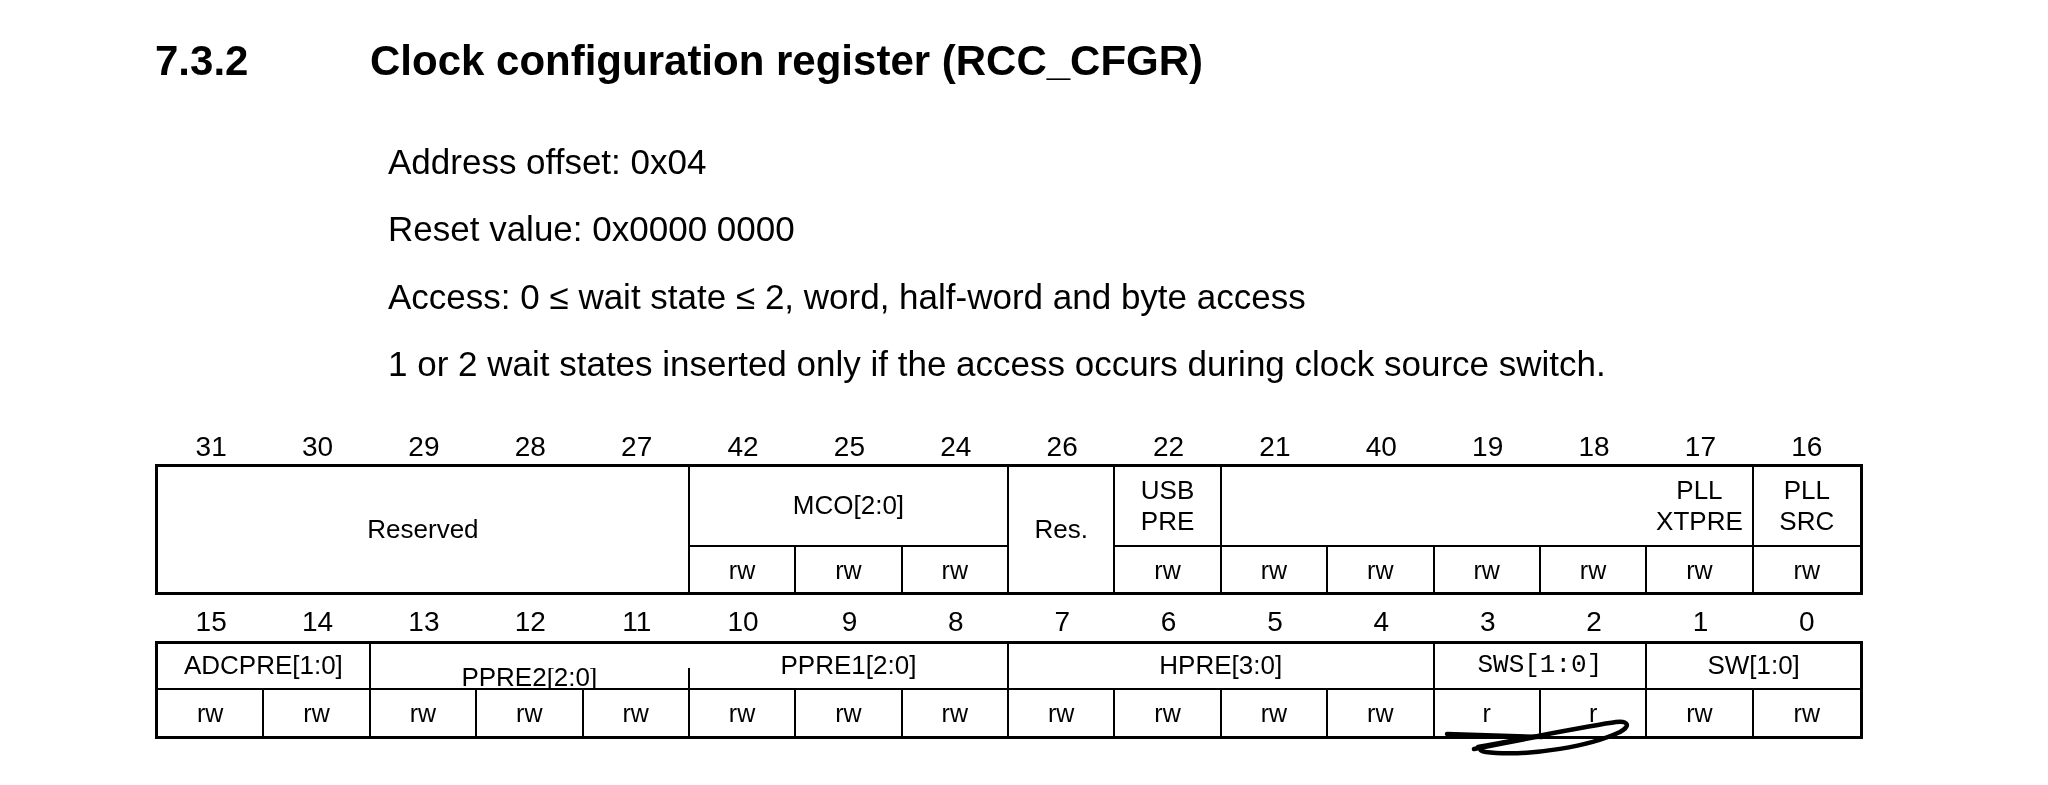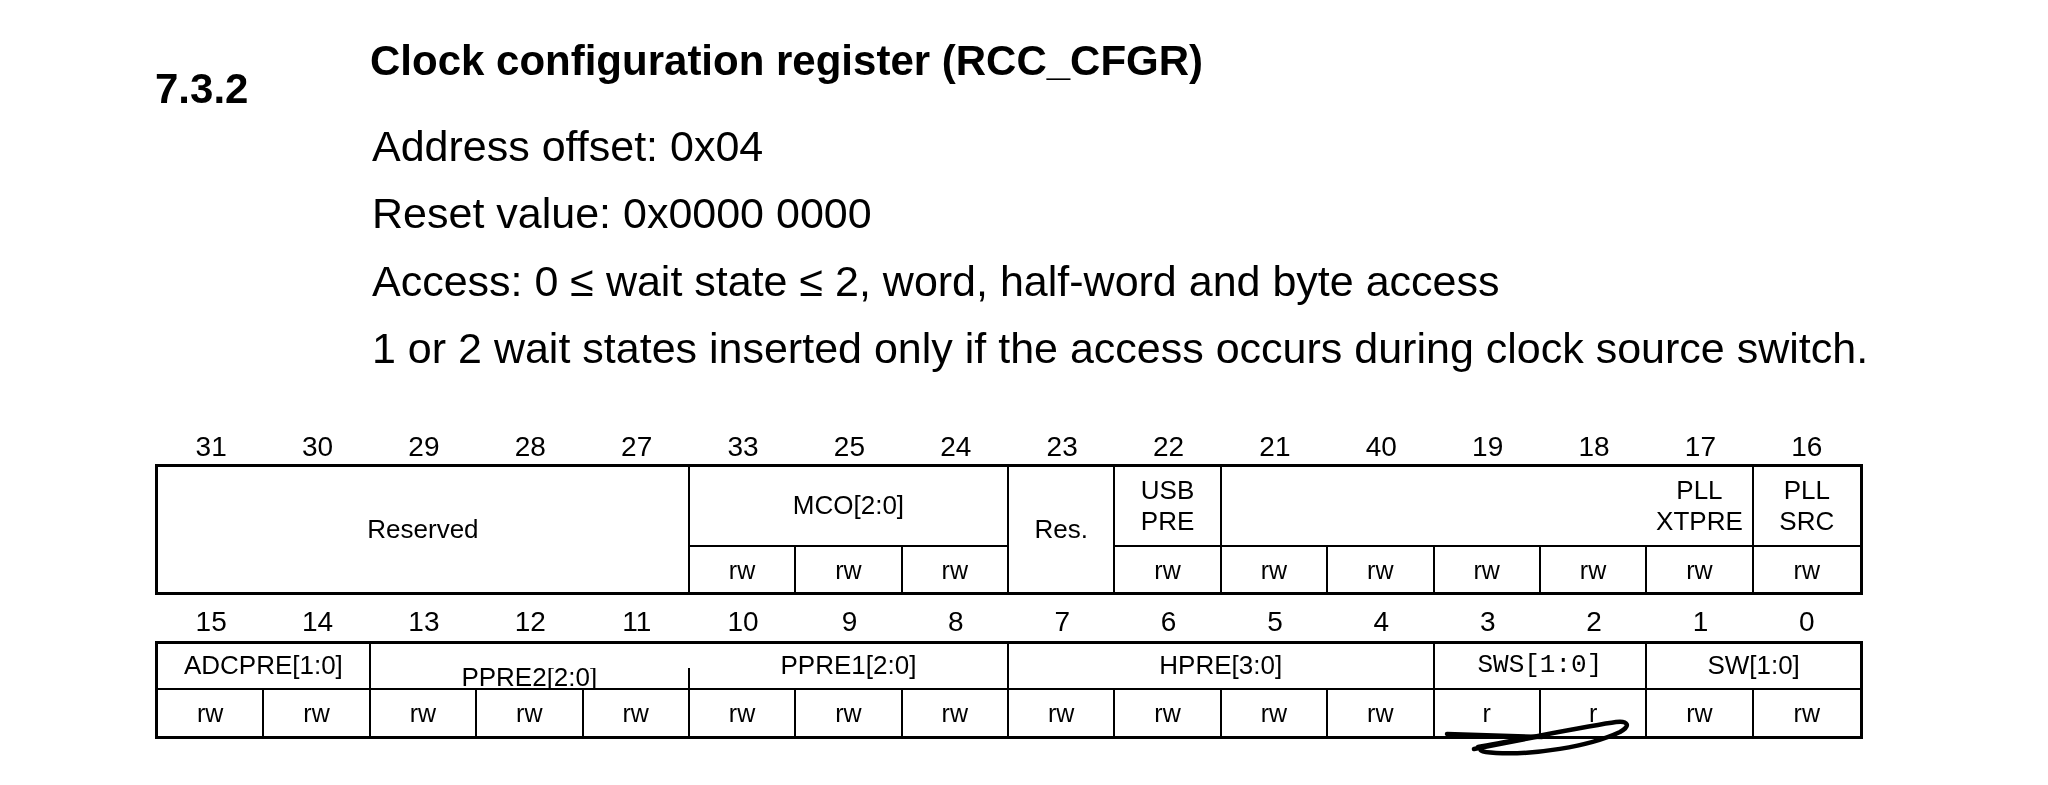--- a/index.html
+++ b/index.html
@@ -22,29 +22,29 @@
     position: absolute;
     top: 36px;
     left: 155px;
     right: 0;
     height: 52px;
     font-weight: bold;
     font-size: 42px;
     line-height: 50px;
     white-space: nowrap;
   }
-  .sec-num  { position: absolute; left: 0; margin-top: 28px; }
+  .sec-num  { position: absolute; left: 0; }
   .sec-title{ position: absolute; left: 215px; }
 
   
   .body-line {
     position: absolute;
     left: 371px;
-    margin: 1px;
-    font-size: 43px;
+    margin: 17px;
+    font-size: 35px;
     line-height: 38px;
     white-space: nowrap;
   }
   .p0 { top: 126px; }
   .p1 { top: 193px; }
   .p2 { top: 261px; }
   .p3 { top: 328px; }
 
   
   .bits-row {
@@ -126,24 +126,24 @@
   <p class="body-line p1">Reset value: 0x0000 0000</p>
   <p class="body-line p2">Access: 0 ≤ wait state ≤ 2, word, half-word and byte access</p>
   <p class="body-line p3">1 or 2 wait states inserted only if the access occurs during clock source switch.</p>
 
   <div class="bits-row bits-upper">
       <div class="bit-num">31</div>
       <div class="bit-num">30</div>
       <div class="bit-num">29</div>
       <div class="bit-num">28</div>
       <div class="bit-num">27</div>
-      <div class="bit-num">33</div>
+      <div class="bit-num">42</div>
       <div class="bit-num">25</div>
       <div class="bit-num">24</div>
-      <div class="bit-num">23</div>
+      <div class="bit-num">26</div>
       <div class="bit-num">22</div>
       <div class="bit-num">21</div>
       <div class="bit-num">40</div>
       <div class="bit-num">19</div>
       <div class="bit-num">18</div>
       <div class="bit-num">17</div>
       <div class="bit-num">16</div>
     </div>
   <div class="reg-table band-upper">
       <div class="cell field merged" style="grid-area: 1 / 1 / span 2 / span 5;">Reserved</div>

